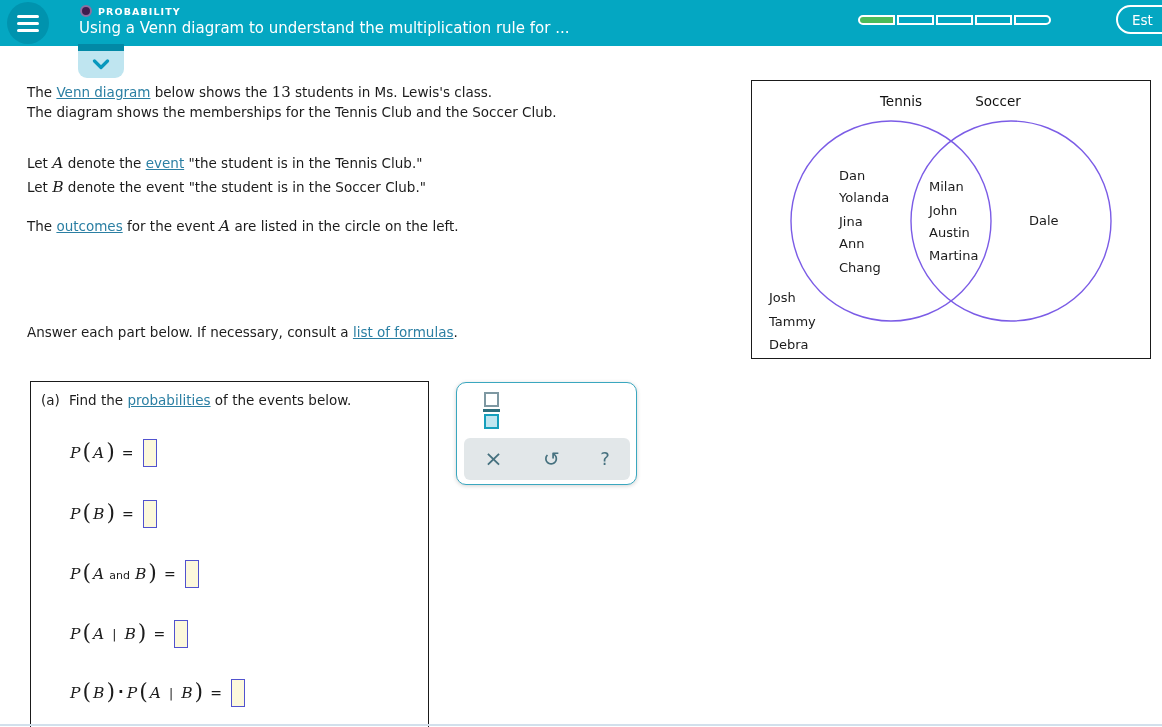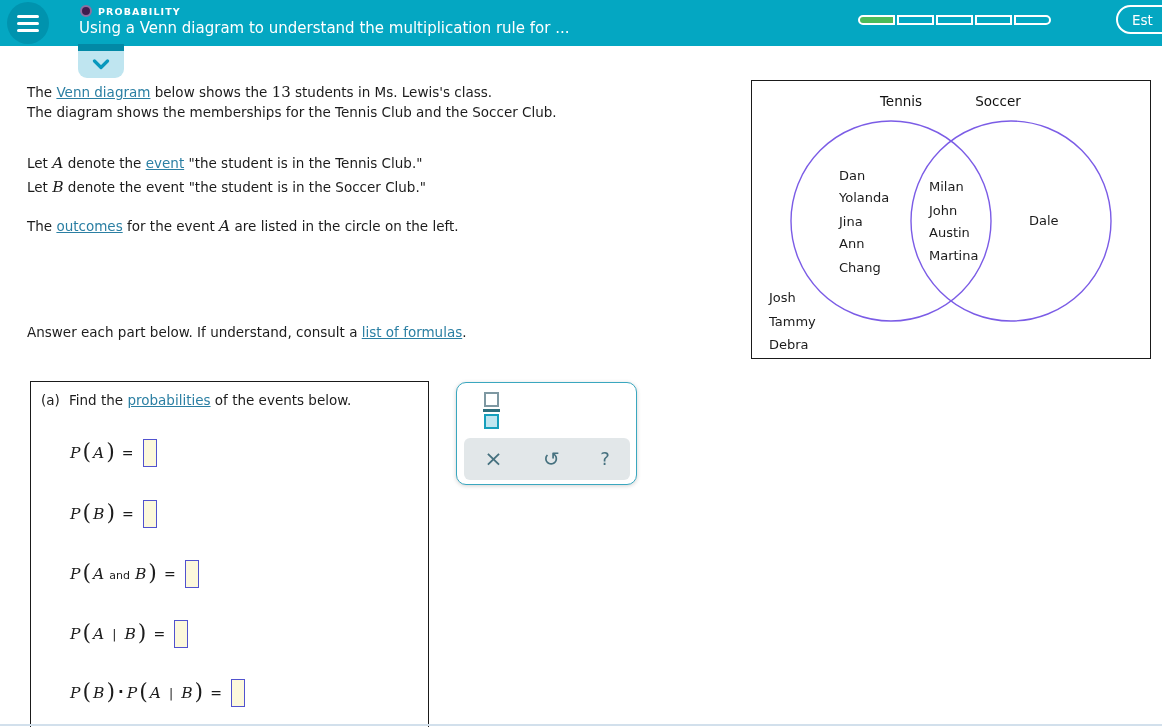--- a/index.html
+++ b/index.html
@@ -107,21 +107,21 @@
     <svg width="18" height="11" viewBox="0 0 18 11">
       <polyline points="2.5,2 9,8.5 15.5,2" fill="none" stroke="#0898BD" stroke-width="3.2" stroke-linecap="round" stroke-linejoin="round"></polyline>
     </svg>
   </div>
 
   <div class="intro-line" style="top:85px"><span>The </span><a class="lnk">Venn diagram</a><span> below shows the </span><span class="mnum">13</span><span> students in Ms. Lewis's class.</span></div>
   <div class="intro-line" style="top:105px">The diagram shows the memberships for the Tennis Club and the Soccer Club.</div>
   <div class="intro-line" style="top:156px"><span>Let </span><span class="mvar">A</span><span> denote the </span><a class="lnk">event</a><span> "the student is in the Tennis Club."</span></div>
   <div class="intro-line" style="top:180px"><span>Let </span><span class="mvar">B</span><span> denote the event "the student is in the Soccer Club."</span></div>
   <div class="intro-line" style="top:219px"><span>The </span><a class="lnk">outcomes</a><span> for the event </span><span class="mvar">A</span><span> are listed in the circle on the left.</span></div>
-  <div class="intro-line" style="top:325px"><span>Answer each part below. If understand, consult a </span><a class="lnk">list of formulas</a><span>.</span></div>
+  <div class="intro-line" style="top:325px"><span>Answer each part below. If necessary, consult a </span><a class="lnk">list of formulas</a><span>.</span></div>
 
   <div class="venn-box">
     <svg width="397" height="276" viewBox="0 0 397 276">
       <circle cx="139" cy="140" r="100" fill="none" stroke="#7B5CE6" stroke-width="1.4"></circle>
       <circle cx="259" cy="140" r="100" fill="none" stroke="#7B5CE6" stroke-width="1.4"></circle>
     </svg>
     <div class="vlabel" style="left:149px;top:12px">Tennis</div>
     <div class="vlabel" style="left:246px;top:12px">Soccer</div>
 
     <span class="vname" style="left:87px;top:87px">Dan</span>

